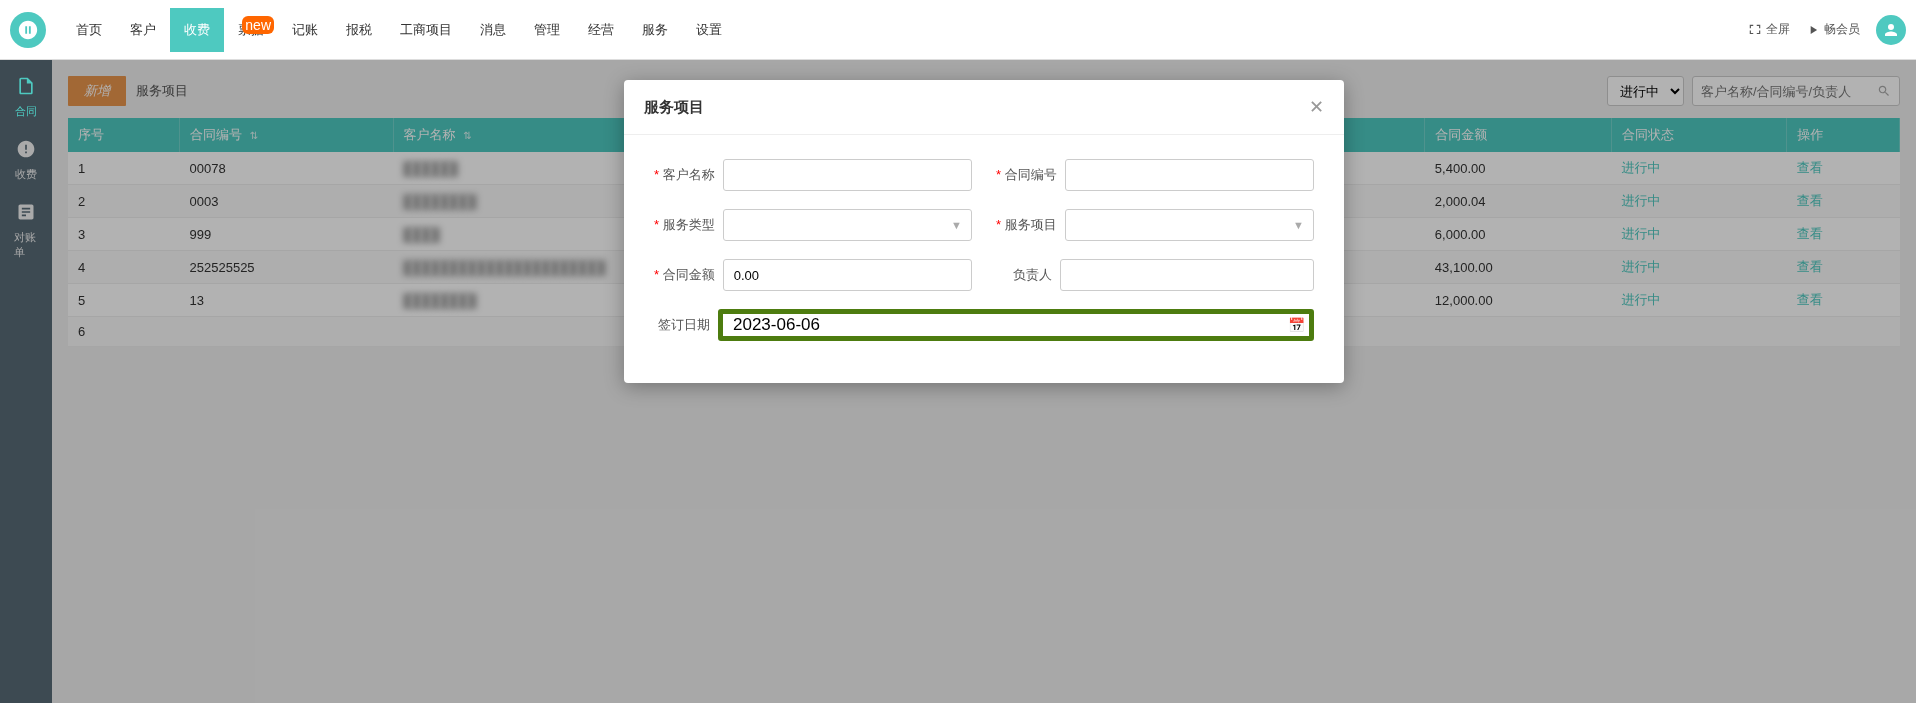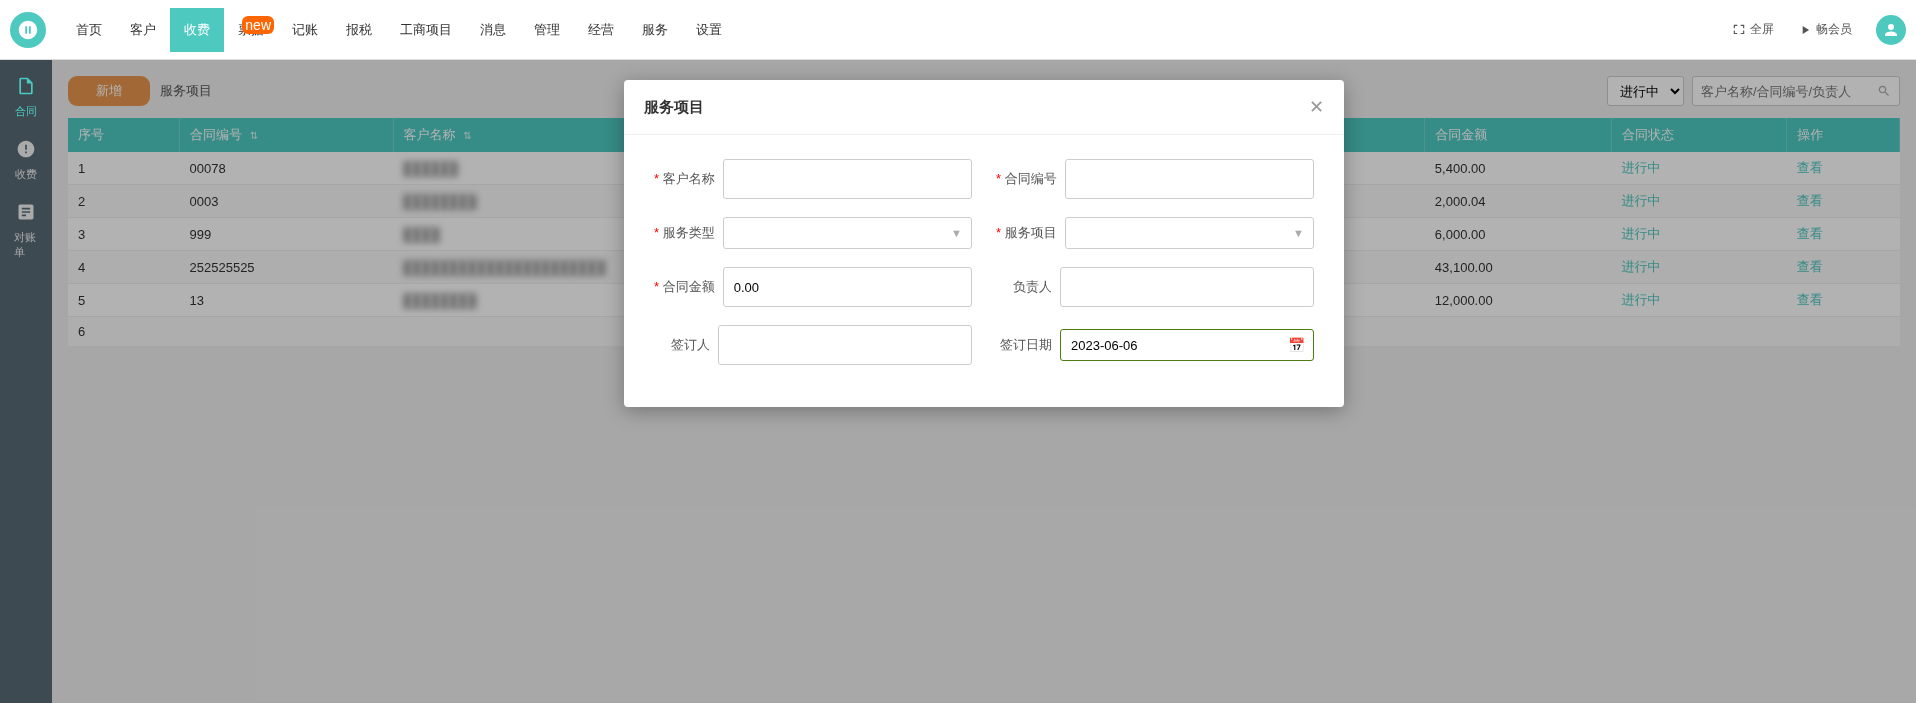--- a/index.html
+++ b/index.html
@@ -22,21 +22,21 @@
     .nav-item {
       padding: 0 14px; height: 44px; display: flex; align-items: center;
       cursor: pointer; color: #333; font-size: 13px; position: relative;
     }
     .nav-item.active { background: #4ec9c0; color: white; }
     .nav-badge {
       background: #ff6600; color: white; font-size: 14px;
       padding: 1px 3px; border-radius: 6px;
       position: absolute; top: 8px; right: 4px;
     }
-    .top-nav-right { display: flex; align-items: center; gap: 24px; margin-left: auto; }
+    .top-nav-right { display: flex; align-items: center; gap: 16px; margin-left: auto; }
     .top-nav-right span { font-size: 12px; color: #555; cursor: pointer; display: flex; align-items: center; gap: 4px; }
     .avatar { width: 30px; height: 30px; border-radius: 50%; background: #4ec9c0; display: flex; align-items: center; justify-content: center; color: white; font-size: 14px; }
 
     
     .layout { display: flex; height: calc(703px - 44px); }
     .sidebar {
       width: 52px; background: #3d4a52; display: flex; flex-direction: column; align-items: center;
       padding-top: 8px; gap: 4px;
     }
     .sidebar-item {
@@ -45,22 +45,22 @@
     }
     .sidebar-item:hover, .sidebar-item.active { color: #4ec9c0; }
     .sidebar-icon { font-size: 18px; }
 
     
     .main-content { flex: 1; background: #f0f0f0; padding: 16px; position: relative; overflow: hidden; }
 
     
     .toolbar { display: flex; align-items: center; gap: 10px; margin-bottom: 12px; }
     .btn-new {
-      background: #e8954d; color: white; border: none; padding: 6px 28px;
-      border-radius: 9px; cursor: pointer; font-size: 13px;
+      background: #e8954d; color: white; border: none; padding: 6px 16px;
+      border-radius: 1px; cursor: pointer; font-size: 13px; font-style: italic;
     }
     .toolbar-label { font-size: 13px; color: #555; }
     .toolbar-right { margin-left: auto; display: flex; align-items: center; gap: 8px; }
     .status-select {
       border: 1px solid #ccc; background: white; padding: 4px 8px;
       border-radius: 3px; font-size: 13px; height: 30px;
     }
     .search-input-wrap { display: flex; align-items: center; border: 1px solid #ccc; background: white; border-radius: 3px; padding: 0 8px; height: 30px; min-width: 200px; }
     .search-input-wrap input { border: none; outline: none; font-size: 13px; flex: 1; background: transparent; }
 
@@ -88,28 +88,28 @@
     }
     .modal-header { padding: 16px 20px; border-bottom: 1px solid #eee; display: flex; align-items: center; justify-content: space-between; }
     .modal-title { font-size: 15px; font-weight: bold; color: #333; }
     .modal-close { cursor: pointer; color: #999; font-size: 18px; }
     .modal-body { padding: 24px 30px; }
     .form-row { display: flex; gap: 24px; margin-bottom: 18px; }
     .form-field { flex: 1; display: flex; align-items: center; gap: 8px; }
     .form-label { font-size: 13px; color: #555; white-space: nowrap; min-width: 56px; text-align: right; }
     .form-label.required::before { content: '* '; color: red; }
     .form-input {
-      flex: 1; border: 1px solid #ccc; border-radius: 3px; height: 40px;
+      flex: 1; border: 1px solid #ccc; border-radius: 3px; height: 32px;
       padding: 0 10px; font-size: 13px; outline: none;
     }
     .form-select-wrap { flex: 1; position: relative; }
     .form-select-wrap select { width: 100%; border: 1px solid #ccc; border-radius: 3px; height: 32px; padding: 0 10px; font-size: 13px; outline: none; appearance: none; background: white; }
     .select-arrow { position: absolute; right: 10px; top: 50%; transform: translateY(-50%); color: #aaa; font-size: 11px; pointer-events: none; }
     .date-input-wrap { flex: 1; position: relative; }
-    .date-input-wrap input { width: 100%; border: 1px solid #4d7c0f; border-radius: 3px; height: 32px; padding: 0 32px 0 10px; font-size: 13px; outline: none; }
+    .date-input-wrap input { width: 100%; border: 5px solid #4d7c0f; border-radius: 3px; height: 32px; padding: 0 32px 0 10px; font-size: 17px; outline: none; }
     .date-icon { position: absolute; right: 8px; top: 50%; transform: translateY(-50%); color: #aaa; font-size: 14px; cursor: pointer; }
     .modal-footer { padding: 16px 30px 24px; display: flex; justify-content: center; gap: 16px; }
     .btn-cancel { background: white; border: 1px solid #ccc; color: #555; padding: 8px 36px; border-radius: 3px; cursor: pointer; font-size: 14px; }
     .btn-confirm { background: #4ec9c0; border: none; color: white; padding: 8px 36px; border-radius: 3px; cursor: pointer; font-size: 14px; }
   </style>
 </head>
 <body>
 
 <div class="top-nav">
   <div class="top-nav-logo">
@@ -323,24 +323,20 @@
               <input class="form-input" type="text" value="0.00" style="">
             </div>
             <div class="form-field">
               <span class="form-label">负责人</span>
               <input class="form-input" type="text" style="">
             </div>
           </div>
 
           <div class="form-row">
             <div class="form-field">
-              <span class="form-label">签订人</span>
-              <input class="form-input" type="text" style="">
-            </div>
-            <div class="form-field">
               <span class="form-label">签订日期</span>
               <div class="date-input-wrap">
                 <input class="form-input" type="text" style="width: 100%; padding-right: 32px;" value="2023-06-06">
                 <span class="date-icon">📅</span>
               </div>
             </div>
           </div>
 
         </div>
       </div>

